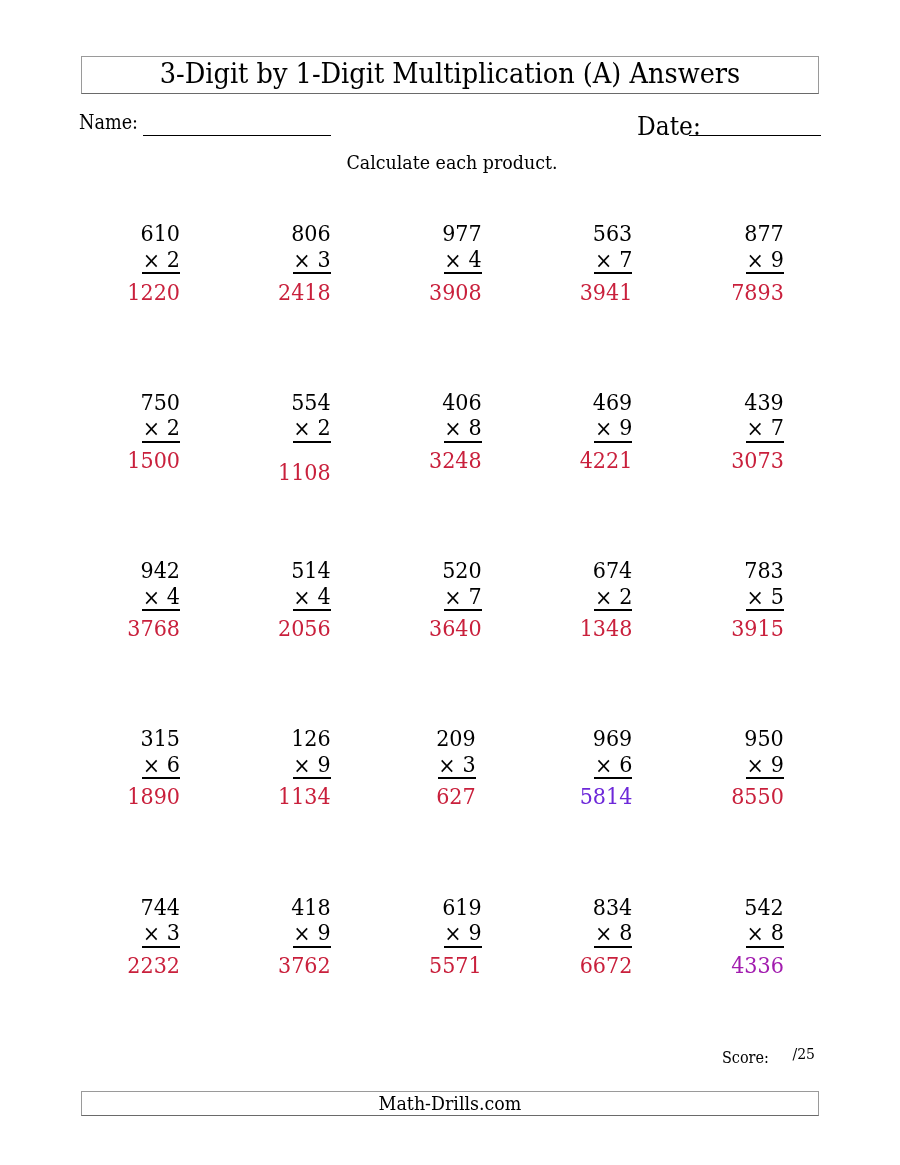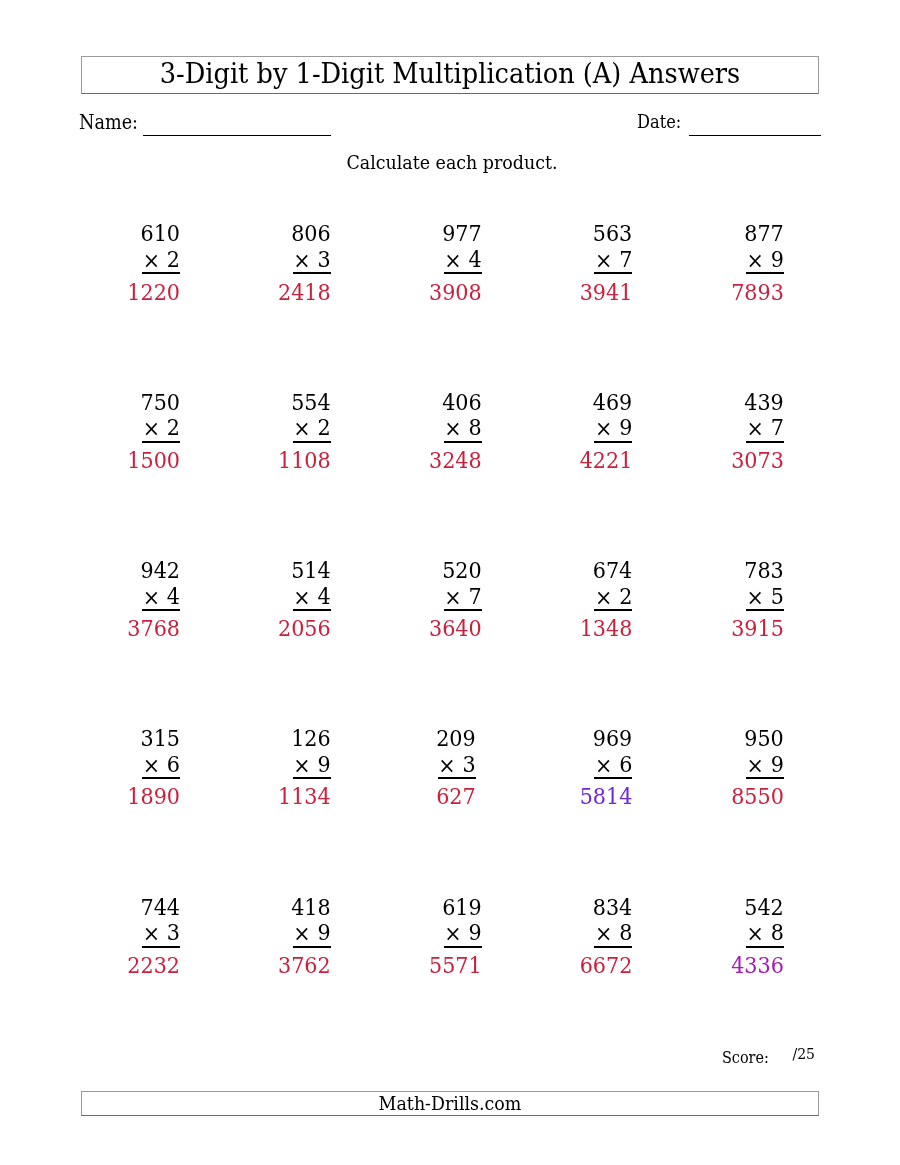--- a/index.html
+++ b/index.html
@@ -48,21 +48,21 @@
     position: absolute; left: 79px; top: 111px;
     font-size: 19.6px; white-space: nowrap;
   }
   .name-rule {
     position: absolute; left: 143px; top: 135px;
     width: 188px; height: 0;
     border-bottom: 1.8px solid #000000;
   }
   .date-label {
     position: absolute; left: 637px; top: 111px;
-    font-size: 18px; white-space: nowrap;
+    font-size: 26px; white-space: nowrap;
   }
   .date-rule {
     position: absolute; left: 689px; top: 135px;
     width: 132px; height: 0;
     border-bottom: 1.8px solid #000000;
   }
 
   
   .instructions {
     position: absolute; left: 2px; top: 151px; width: 900px;
@@ -169,21 +169,21 @@
         <span class="op">×</span>
         <span class="mul">2</span>
         <div class="rule" style="border-bottom-color: rgb(0, 0, 0);"></div>
         <span class="ans" style="color: rgb(201, 32, 60);">1500</span>
       </div>
       <div class="prob" style="top: 380.1px; left: 210.7px;">
         <span class="top">554</span>
         <span class="op">×</span>
         <span class="mul">2</span>
         <div class="rule" style="border-bottom-color: rgb(0, 0, 0);"></div>
-        <span class="ans" style="color: rgb(201, 32, 60);">1108</span>
+        <span class="ans" style="color: rgb(201, 32, 60); margin-top: 12px;">1108</span>
       </div>
       <div class="prob" style="top: 380.1px; left: 361.7px;">
         <span class="top">406</span>
         <span class="op">×</span>
         <span class="mul">8</span>
         <div class="rule" style="border-bottom-color: rgb(0, 0, 0);"></div>
         <span class="ans" style="color: rgb(201, 32, 60);">3248</span>
       </div>
       <div class="prob" style="top: 380.1px; left: 512.3px;">
         <span class="top">469</span>

